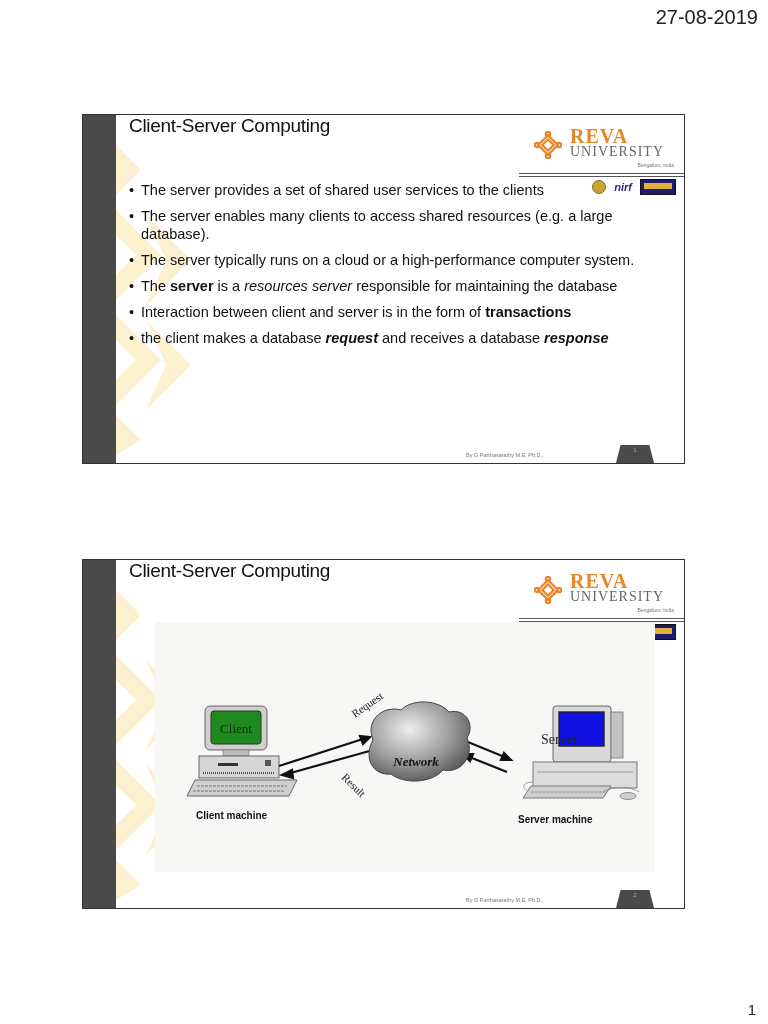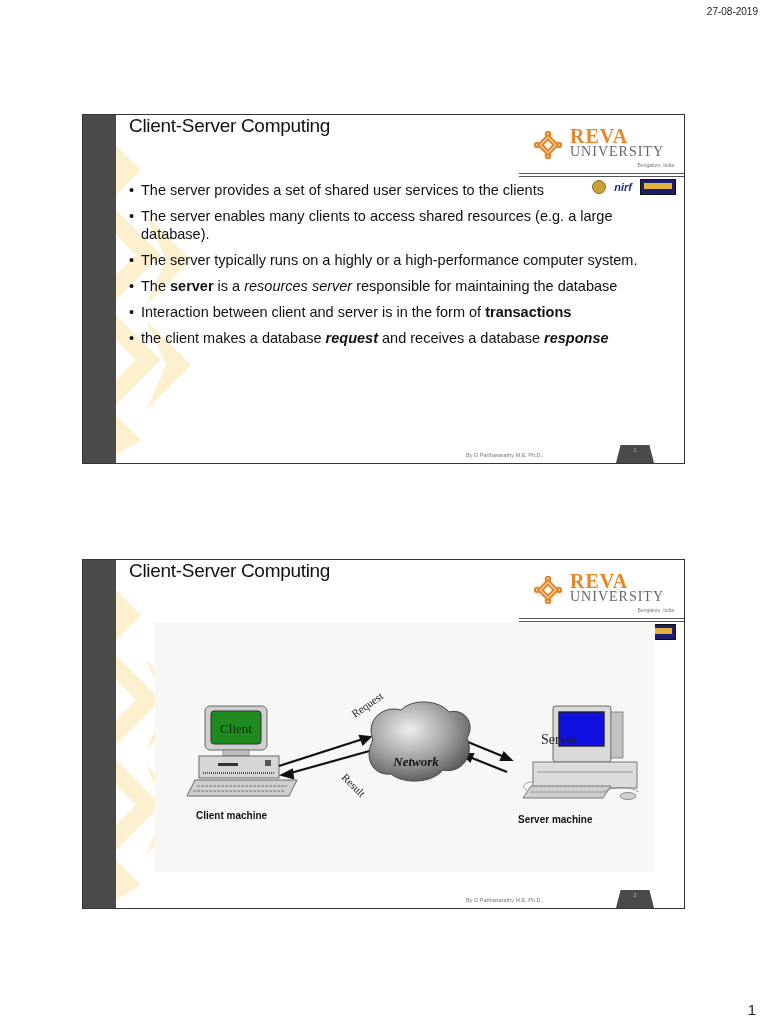--- a/index.html
+++ b/index.html
@@ -1,19 +1,19 @@
 <!DOCTYPE html>
 <html><head>
   <meta charset="utf-8">
   <style>
     * { box-sizing: border-box; margin: 0; padding: 0; }
     html, body { width: 768px; height: 1024px; background: #ffffff; overflow: hidden; }
     body { position: relative; font-family: "Liberation Sans", "DejaVu Sans", sans-serif; color: #000; }
 
-    .page-date { position: absolute; top: 6px; right: 10px; font-size: 10px; color: #222; font-family: "Liberation Sans", sans-serif; }
+    .page-date { position: absolute; top: 6px; right: 10px; font-size: 20px; color: #222; font-family: "Liberation Sans", sans-serif; }
     .page-number { position: absolute; bottom: 6px; right: 12px; font-size: 15px; color: #222; }
 
     .slide { position: absolute; left: 82px; width: 603px; height: 350px; border: 1.5px solid #333; background: #fff; overflow: hidden; }
     .slide.s1 { top: 114px; }
     .slide.s2 { top: 559px; }
 
     .slide .left-bar { position: absolute; left: 0; top: 0; bottom: 0; width: 33px; background: #4a4a4a; }
 
     .slide .pattern { position: absolute; left: 33px; top: 20px; width: 110px; height: 320px; }
 
@@ -85,21 +85,21 @@
   <div class="logo-rule"></div>
   <div class="badges">
     <div class="badge-seal"></div>
     <div class="badge-nirf">nirf</div>
     <div class="badge-naac"></div>
   </div>
 
   <ul class="bullets" id="bullets-1">
       <li>The server provides a set of shared user services to the clients</li>
       <li>The server enables many clients to access shared resources (e.g. a large database).</li>
-      <li>The server typically runs on a highly or a high-performance computer system.</li>
+      <li>The server typically runs on a cloud or a high-performance computer system.</li>
       <li>The <b>server</b> is a <i>resources server</i> responsible for maintaining the database</li>
       <li>Interaction between client and server is in the form of <b>transactions</b></li>
       <li>the client makes a database <b><i>request</i></b> and receives a database <b><i>response</i></b></li>
     </ul>
 
   <div class="footer-credit">By G Parthasarathy M.E, Ph.D.,</div>
   <div class="slide-num-tab">
     <span>1</span>
   </div>
 </div>

